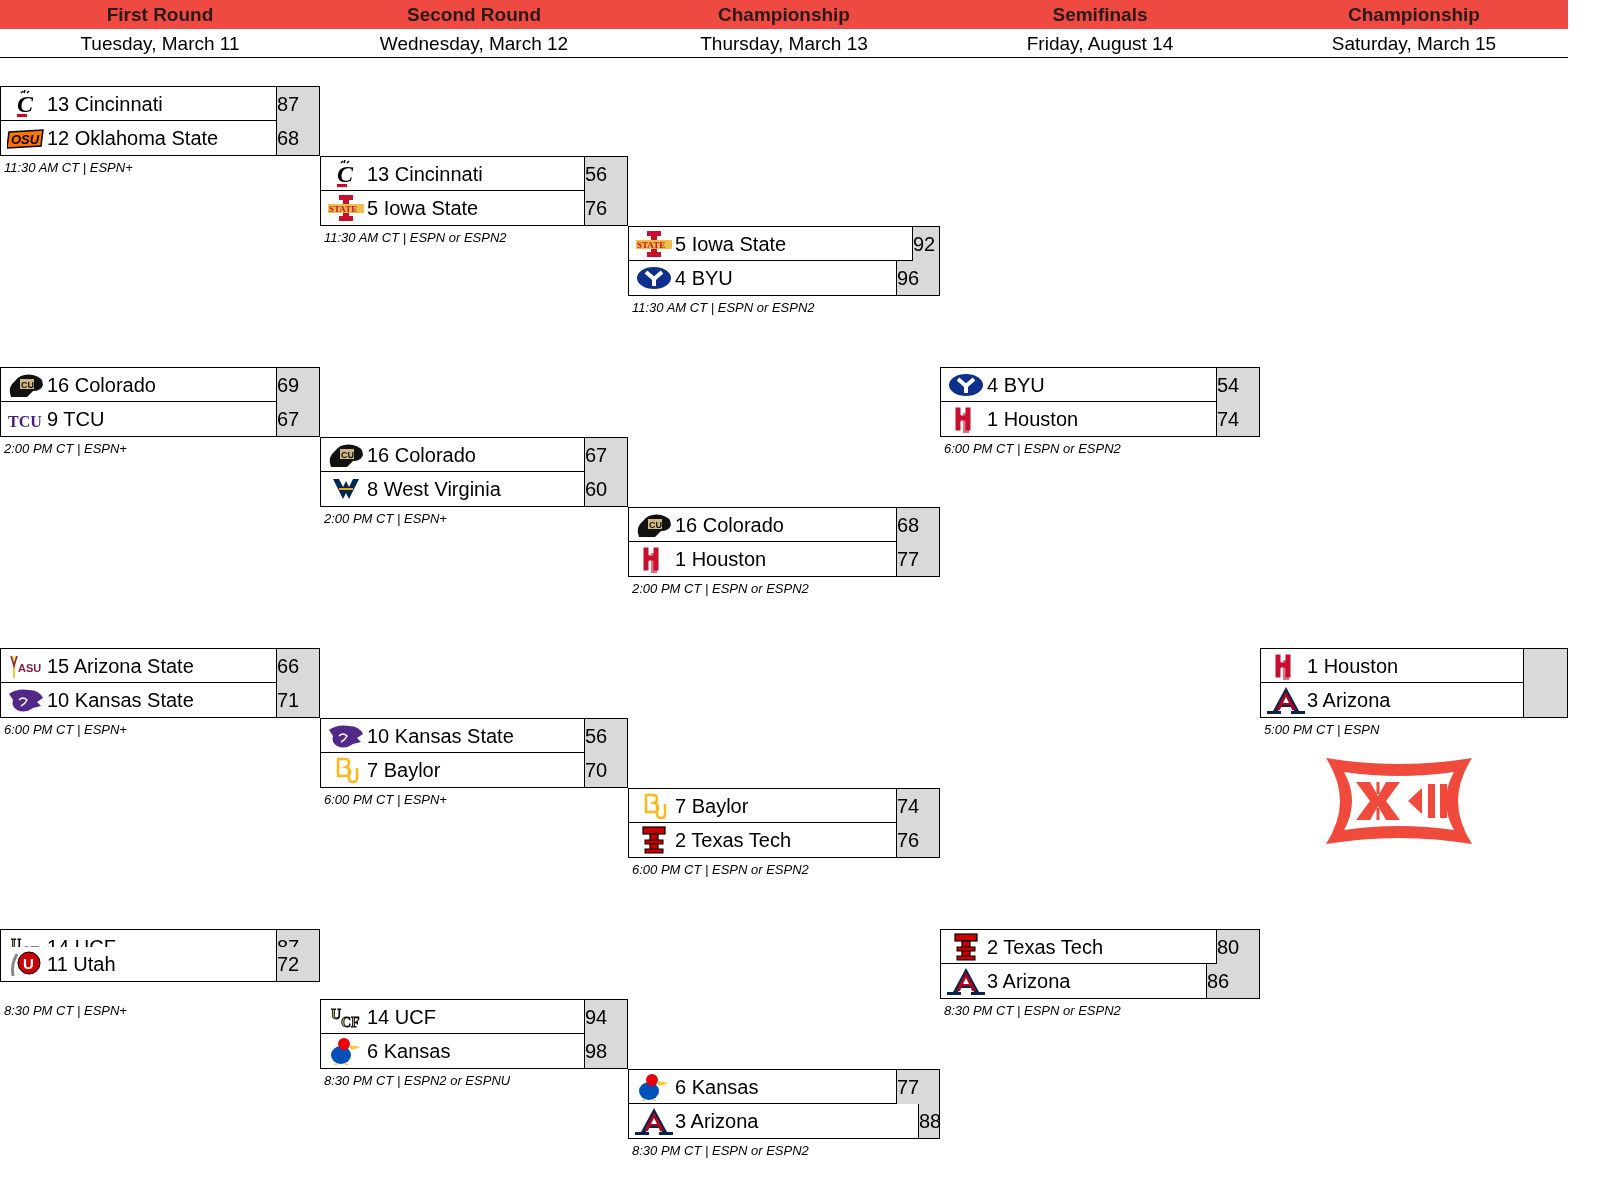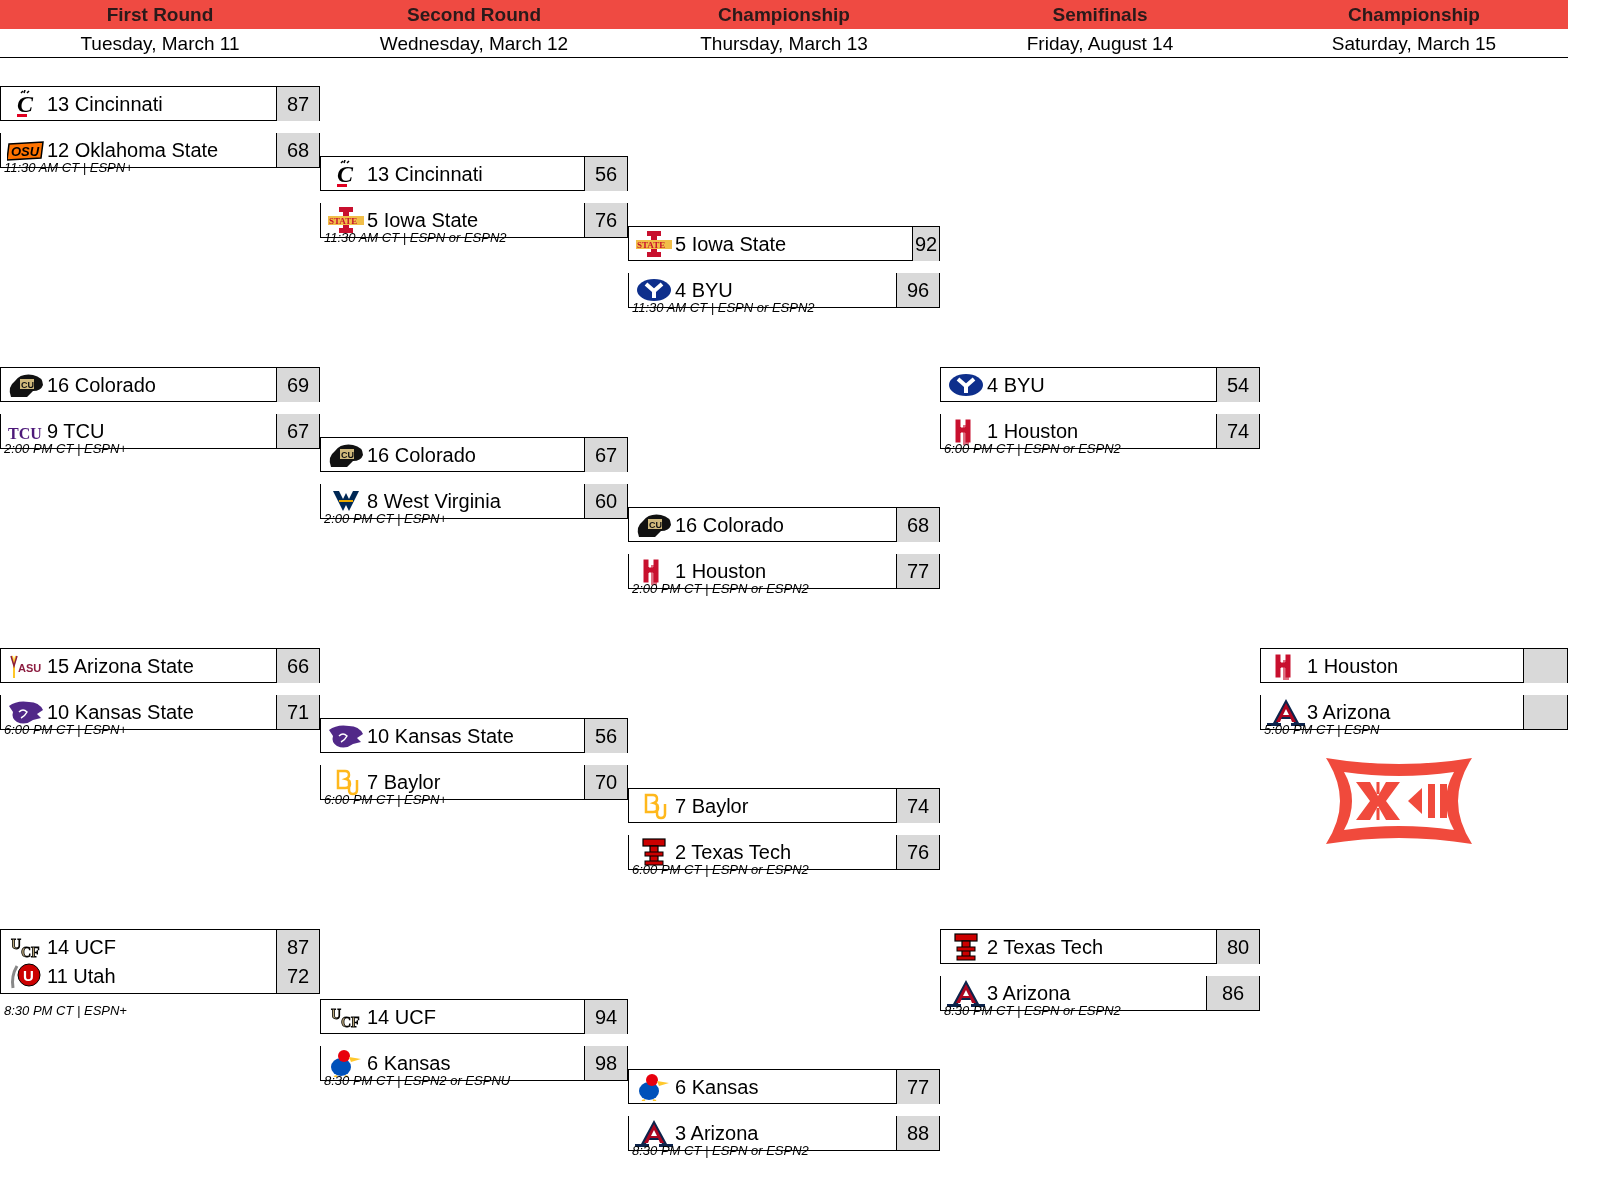--- a/index.html
+++ b/index.html
@@ -5,24 +5,24 @@
   html, body { margin:0; padding:0; background:#ffffff; }
   body { width:1606px; height:1204px; position:relative; overflow:hidden;
          font-family:"Liberation Sans", "DejaVu Sans", sans-serif; color:#000; }
   .hdr-row { position:absolute; left:0; width:1568px; height:29px; top:0; background:#EF4A42; }
   .hdr-cell { position:absolute; top:0; height:29px; line-height:30px; text-align:center;
               font-weight:bold; font-size:19px; color:#2b1a1a; }
   .date-row { position:absolute; left:0; top:29px; width:1568px; height:28px; border-bottom:1px solid #000; }
   .date-cell { position:absolute; top:0; height:28px; line-height:29px; text-align:center; font-size:19px; }
   .game { position:absolute; }
   .team-row { position:absolute; left:0; height:35px; border:1px solid #000; box-sizing:border-box; background:#fff; }
-  .team-row.bottom { border-top:none;margin-top:12px; }
+  .team-row.bottom { border-top:none; }
   .team-name { position:absolute; left:46px; top:0; height:34px; line-height:35px; font-size:20px; white-space:nowrap; }
   .score { position:absolute; top:0; right:0; height:34px; border-left:1px solid #000; background:#D9D9D9;
-           text-align:center; line-height:35px; font-size:20px; box-sizing:border-box; }
+           line-height:35px; font-size:20px; box-sizing:border-box; }
   .time { position:absolute; left:4px; font-size:13px; font-style:italic; white-space:nowrap; }
   .logo { position:absolute; left:6px; top:3px; width:38px; height:28px; }
   .bigxii { position:absolute; left:1322px; top:756px; width:154px; height:90px; }
 </style>
 </head>
 <body>
 
 <div class="hdr-row">
   <div class="hdr-cell" style="left:0;width:320px">First Round</div>
   <div class="hdr-cell" style="left:320px;width:308px">Second Round</div>
@@ -322,21 +322,21 @@
         <use href="#lg-kansas"></use>
       </svg>
     <span class="team-name">6 Kansas</span>
     <span class="score" style="width:43px">77</span>
   </div>
   <div class="team-row bottom" style="top:35px;width:312px">
     <svg class="logo">
         <use href="#lg-arizona"></use>
       </svg>
     <span class="team-name">3 Arizona</span>
-    <span class="score" style="width:43px">88</span>
+    <span class="score" style="width:21px">88</span>
   </div>
   <div class="time" style="top:74px">8:30 PM CT | ESPN or ESPN2</div>
 </div>
 
 <div class="game" style="left:940px;top:367px;width:320px">
   <div class="team-row" style="top:0;width:320px">
     <svg class="logo">
         <use href="#lg-byu"></use>
       </svg>
     <span class="team-name">4 BYU</span>

